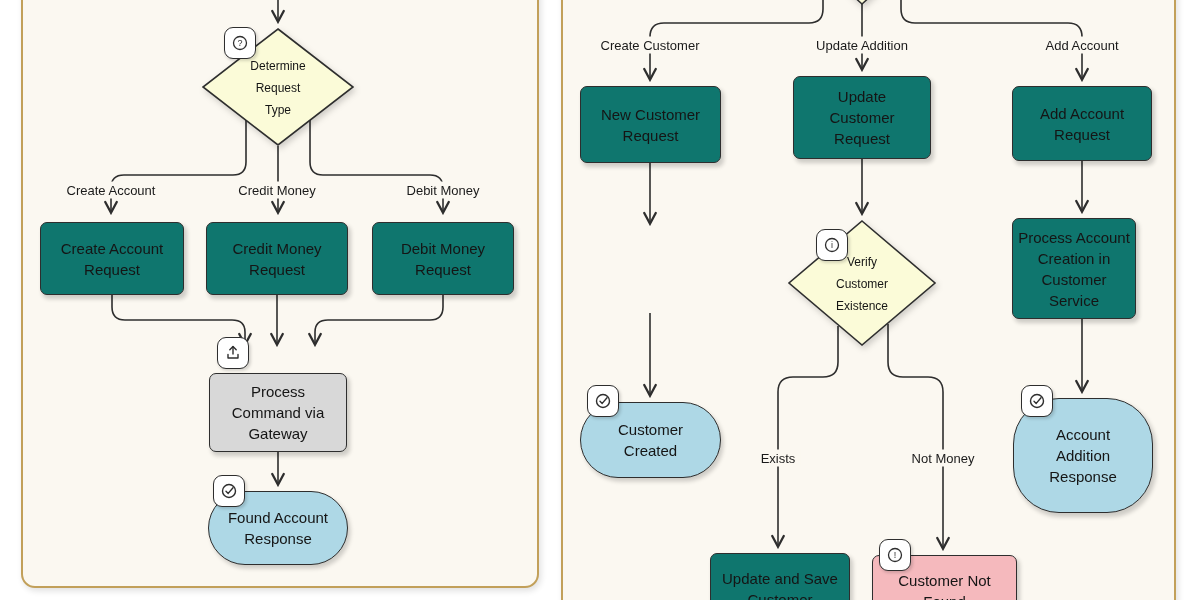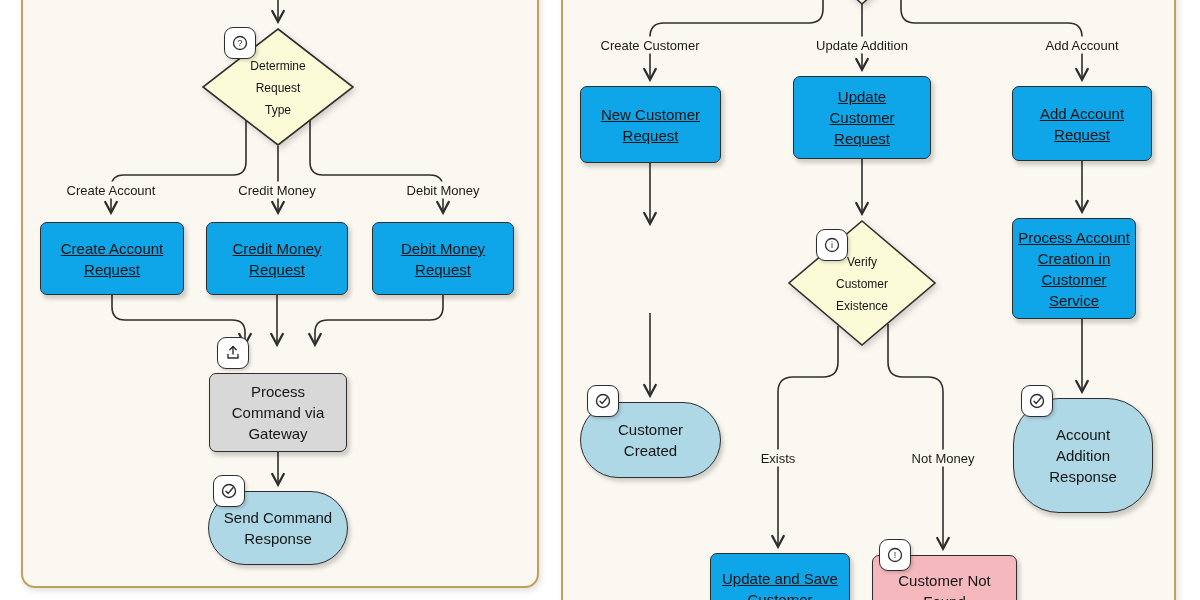--- a/index.html
+++ b/index.html
@@ -5,21 +5,21 @@
   html,body{margin:0;padding:0;background:#ffffff;font-family:"Liberation Sans",sans-serif;}
   .stage{position:relative;width:1200px;height:600px;overflow:hidden;background:#ffffff;}
   .panel{position:absolute;background:#FBF8F1;border:2px solid #C2A05A;border-radius:14px;
          box-shadow:2px 3px 6px rgba(0,0,0,0.12);z-index:0;}
   .panel-left{left:21px;top:-24px;width:514px;height:608px;}
   .panel-right{left:561px;top:-24px;width:611px;height:660px;}
   svg.edges{position:absolute;left:0;top:0;z-index:1;}
   .node{position:absolute;box-sizing:border-box;display:flex;align-items:center;justify-content:center;
         text-align:center;white-space:pre-line;font-size:15px;line-height:21px;color:#151515;
         border:1.6px solid #2e2e2e;border-radius:7px;box-shadow:2.5px 3.5px 4px rgba(0,0,0,0.18);z-index:2;}
-  .green{background:#0ea5e9;text-decoration:underline;}
+  .green{background:#0f766e;}
   .gray{background:#D8D8D8;margin-top:20px;}
   .blue{background:#AED8E6;}
   .pink{background:#F5B9BD;}
   .stadium{border-radius:38px;}
   .blob{border-radius:46px;text-align:center;}
   .dlabel{position:absolute;transform:translate(-50%,-50%);text-align:center;white-space:pre-line;
           font-size:12px;line-height:22px;color:#151515;z-index:2;}
   .elabel{position:absolute;transform:translate(-50%,-50%);background:#FBF8F1;padding:1px 5px;
           font-size:13px;color:#1a1a1a;white-space:nowrap;z-index:3;}
   .badge{position:absolute;width:32px;height:32px;box-sizing:border-box;background:#ffffff;
@@ -87,21 +87,21 @@
 
   <div class="node green" style="left:40px;top:222px;width:144px;height:73px">Create Account
 Request</div>
   <div class="node green" style="left:206px;top:222px;width:142px;height:73px">Credit Money
 Request</div>
   <div class="node green" style="left:372px;top:222px;width:142px;height:73px">Debit Money
 Request</div>
   <div class="node gray" style="left:209px;top:353px;width:138px;height:79px">Process
 Command via
 Gateway</div>
-  <div class="node blue stadium" style="left:208px;top:491px;width:140px;height:74px">Send Command
+  <div class="node blue stadium" style="left:208px;top:491px;width:140px;height:74px">Found Account
 Response</div>
 
   <div class="node green" style="left:580px;top:86px;width:141px;height:77px">New Customer
 Request</div>
   <div class="node green" style="left:793px;top:76px;width:138px;height:83px">Update
 Customer
 Request</div>
   <div class="node green" style="left:1012px;top:86px;width:140px;height:75px">Add Account
 Request</div>
   <div class="node green" style="left:1012px;top:218px;width:124px;height:101px">Process Account

